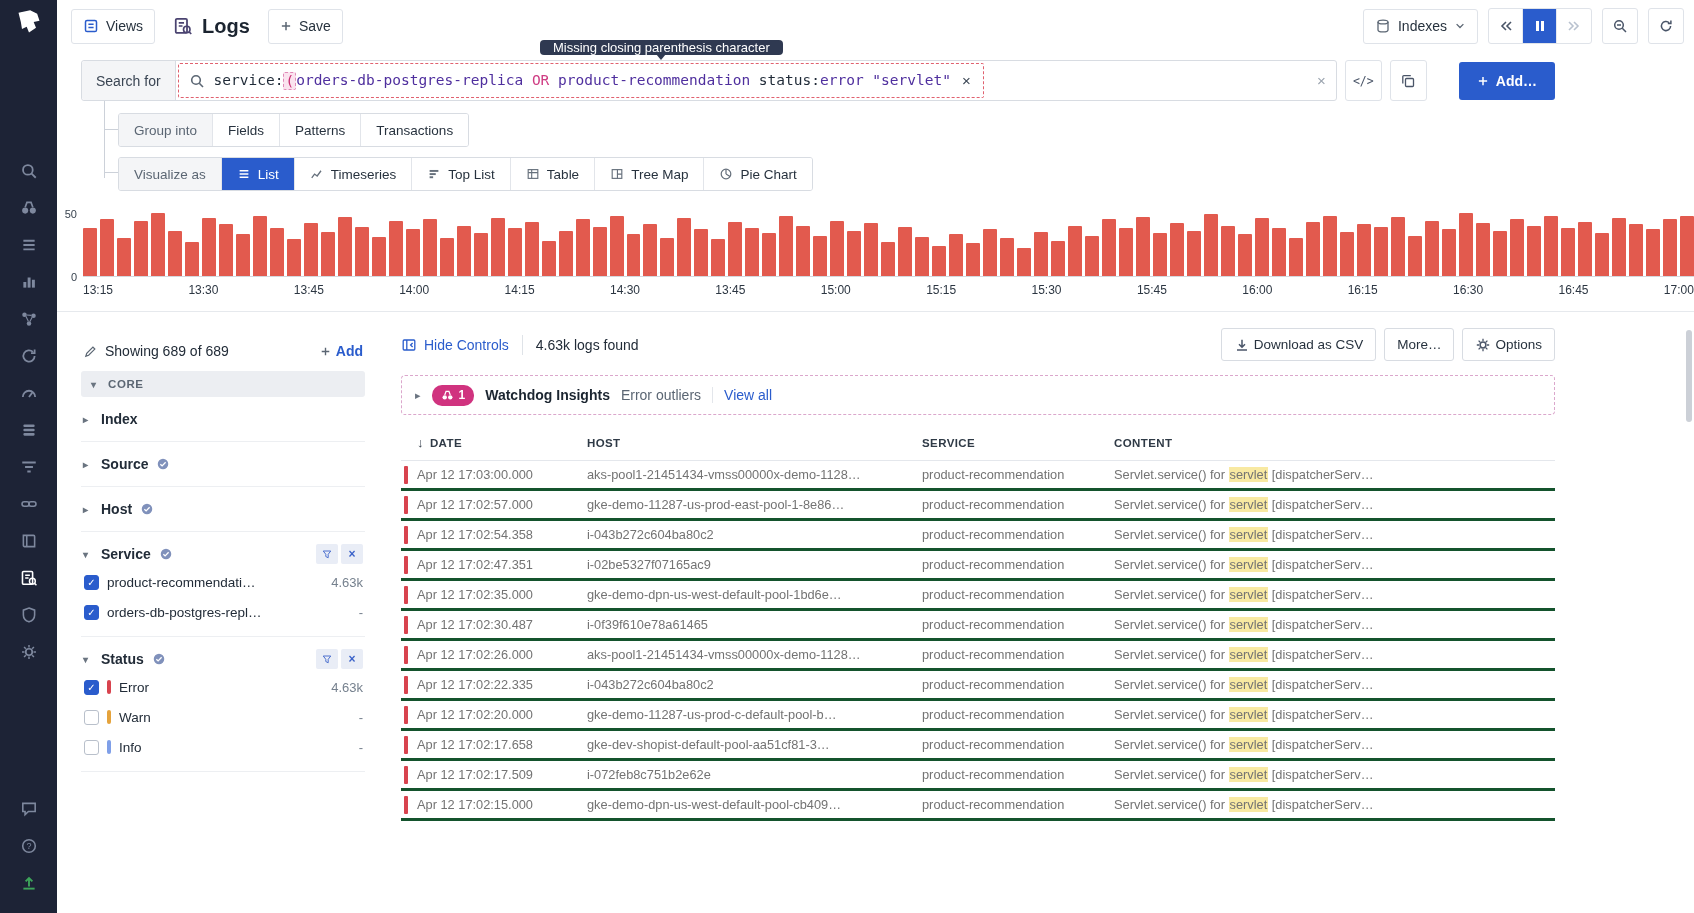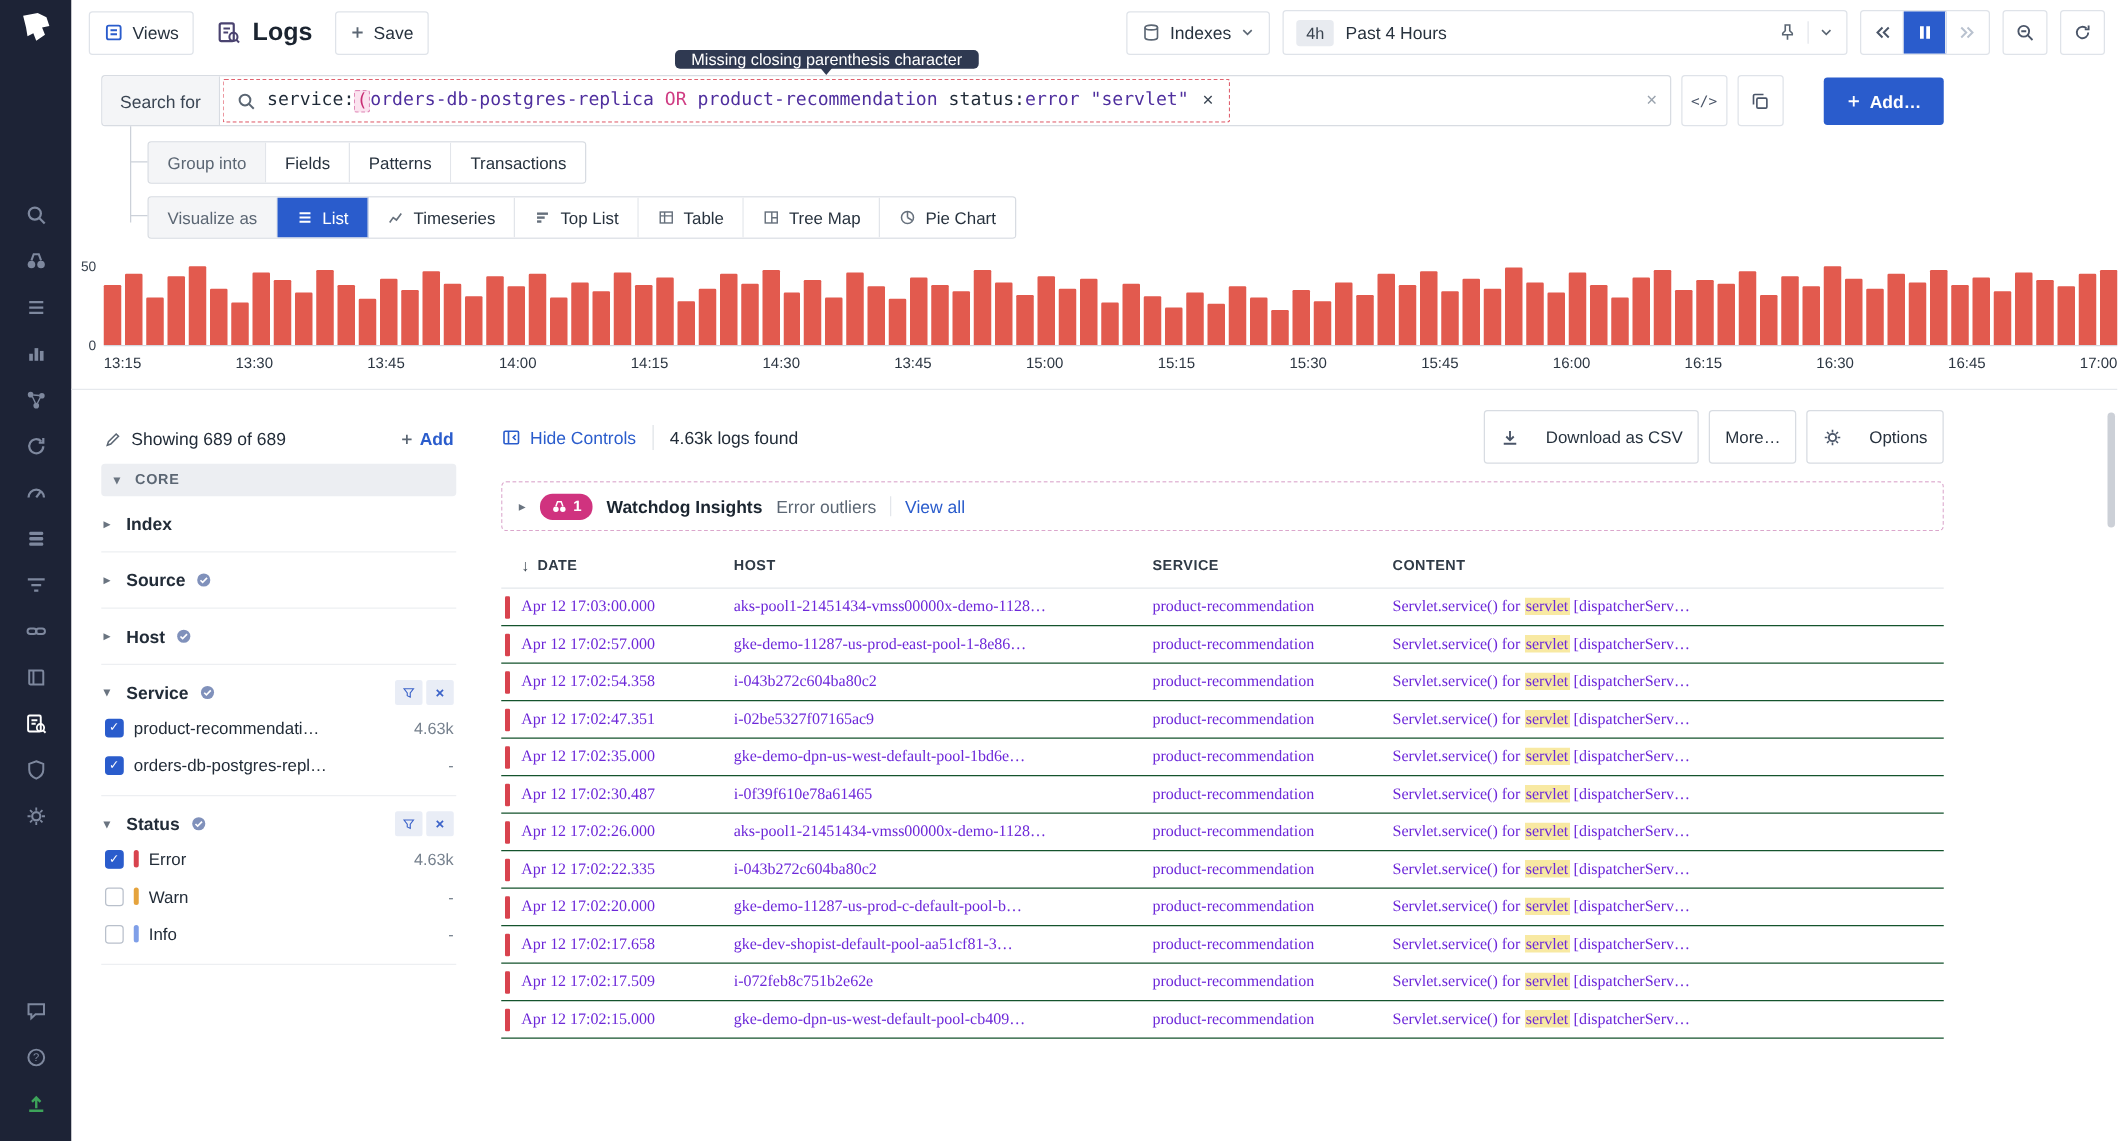--- a/index.html
+++ b/index.html
@@ -97,34 +97,34 @@
   .status-bar{width:4px;height:14px;border-radius:2px;flex-shrink:0}
   .fi-label{white-space:nowrap;overflow:hidden;text-overflow:ellipsis}
   .facet-count{margin-left:auto;color:#76818e;font-size:13px}
   
   .logmain{flex:1;min-width:0;display:flex;flex-direction:column}
   .controls-row{display:flex;align-items:center;gap:13px}
   .hide-controls{color:#2a5ccc;font-size:14px;display:flex;align-items:center;gap:7px;cursor:pointer}
   .vdiv{width:1px;height:20px;background:#dfe3e8}
   .found{font-size:14px;color:#222c38}
   .right-btns{margin-left:auto;display:flex;gap:8px}
-  .wbtn{border:1px solid #d8dce2;border-radius:3px;height:43px;display:flex;align-items:center;gap:21px;padding:12px 12px;font-size:13.5px;color:#27323e;background:#fff;cursor:pointer;white-space:nowrap}
+  .wbtn{border:1px solid #d8dce2;border-radius:3px;height:33px;display:flex;align-items:center;gap:4px;padding:12px 12px;font-size:13.5px;color:#27323e;background:#fff;cursor:pointer;white-space:nowrap}
   .wbtn .ic{color:#4a5568}
   .watchdog{margin-top:14px;border:1px dashed #dba7cc;border-radius:4px;height:40px;display:flex;align-items:center;gap:11px;padding:0 13px}
   .wd-chev{color:#6a7480;font-size:11px;cursor:pointer}
   .wd-badge{background:#d0337f;color:#fff;border-radius:10px;height:21px;display:flex;align-items:center;gap:5px;padding:0 9px;font-size:12px;font-weight:700}
   .wd-title{font-weight:700;font-size:14px;color:#1b2530}
   .wd-sub{color:#5b6673;font-size:14px}
   .wd-div{width:1px;height:16px;background:#e3e6eb}
   .view-all{color:#2a5ccc;font-size:14px;cursor:pointer}
   .lgrid{display:grid;grid-template-columns:16px 170px 335px 192px 1fr;align-items:center}
   .table-hdr{height:36px;margin-top:10px;border-bottom:1px solid #e4e7ec;font-size:11.5px;font-weight:700;color:#2f3a46;letter-spacing:.4px}
   .hdr-date{display:flex;align-items:center;gap:6px}
   .sort-ic{font-size:13px;color:#39434f}
-  .lrow{height:30px;border-bottom:1px solid #14532d;font-family:Liberation Serif, serif;font-size:12.8px;color:#6d28d9;cursor:pointer}
+  .lrow{height:30px;border-bottom:3px solid #14532d;font-family:Liberation Sans, sans-serif;font-size:12.8px;color:#737373;cursor:pointer}
   .sev{display:block;width:4px;height:18px;background:#d8434e;border-radius:1px;margin-left:3px}
   .cell{padding-right:10px;white-space:nowrap}
   .cut{overflow:hidden;text-overflow:clip}
   mark{background:#f8e9a2;color:inherit;padding:0 1px}
   .scrollthumb{position:absolute;right:2px;top:330px;width:6px;height:92px;background:#ccd0d7;border-radius:3px}
 </style>
 </head>
 <body>
 
 <div class="page">
@@ -318,38 +318,20 @@
               <ellipse cx="8" cy="4" rx="5" ry="1.9" fill="none" stroke="currentColor" stroke-width="1.3"></ellipse>
               <path d="M3 4v8c0 1 2.2 1.9 5 1.9s5-.9 5-1.9V4" fill="none" stroke="currentColor" stroke-width="1.3"></path>
             </svg>
           </span>
         <span>Indexes</span>
         <span class="ic">
             <svg viewBox="0 0 16 16" width="12" height="12">
               <path d="M3.5 5.5L8 10l4.5-4.5" fill="none" stroke="currentColor" stroke-width="1.7"></path>
             </svg>
           </span>
-      </div>
-      <div class="time-box">
-        <span class="time-pill">4h</span>
-        <span class="time-label">Past 4 Hours</span>
-        <span class="time-right">
-          <span class="ic">
-              <svg viewBox="0 0 16 16" width="16" height="16">
-                <path d="M6.2 2h3.6v4.6l2 2v1.2H4.2V8.6l2-2z" fill="none" stroke="currentColor" stroke-width="1.3"></path>
-                <path d="M8 9.8v4" stroke="currentColor" stroke-width="1.3"></path>
-              </svg>
-            </span>
-          <span class="tvdiv"></span>
-          <span class="ic">
-              <svg viewBox="0 0 16 16" width="12" height="12">
-                <path d="M3.5 5.5L8 10l4.5-4.5" fill="none" stroke="currentColor" stroke-width="1.7"></path>
-              </svg>
-            </span>
-        </span>
       </div>
       <div class="play-group">
         <span class="play-seg">
             <span class="ic">
               <svg viewBox="0 0 16 16" width="16" height="16">
                 <path d="M8 4L4 8l4 4M13 4L9 8l4 4" fill="none" stroke="currentColor" stroke-width="1.6"></path>
               </svg>
             </span>
           </span>
         <span class="play-seg pause">

